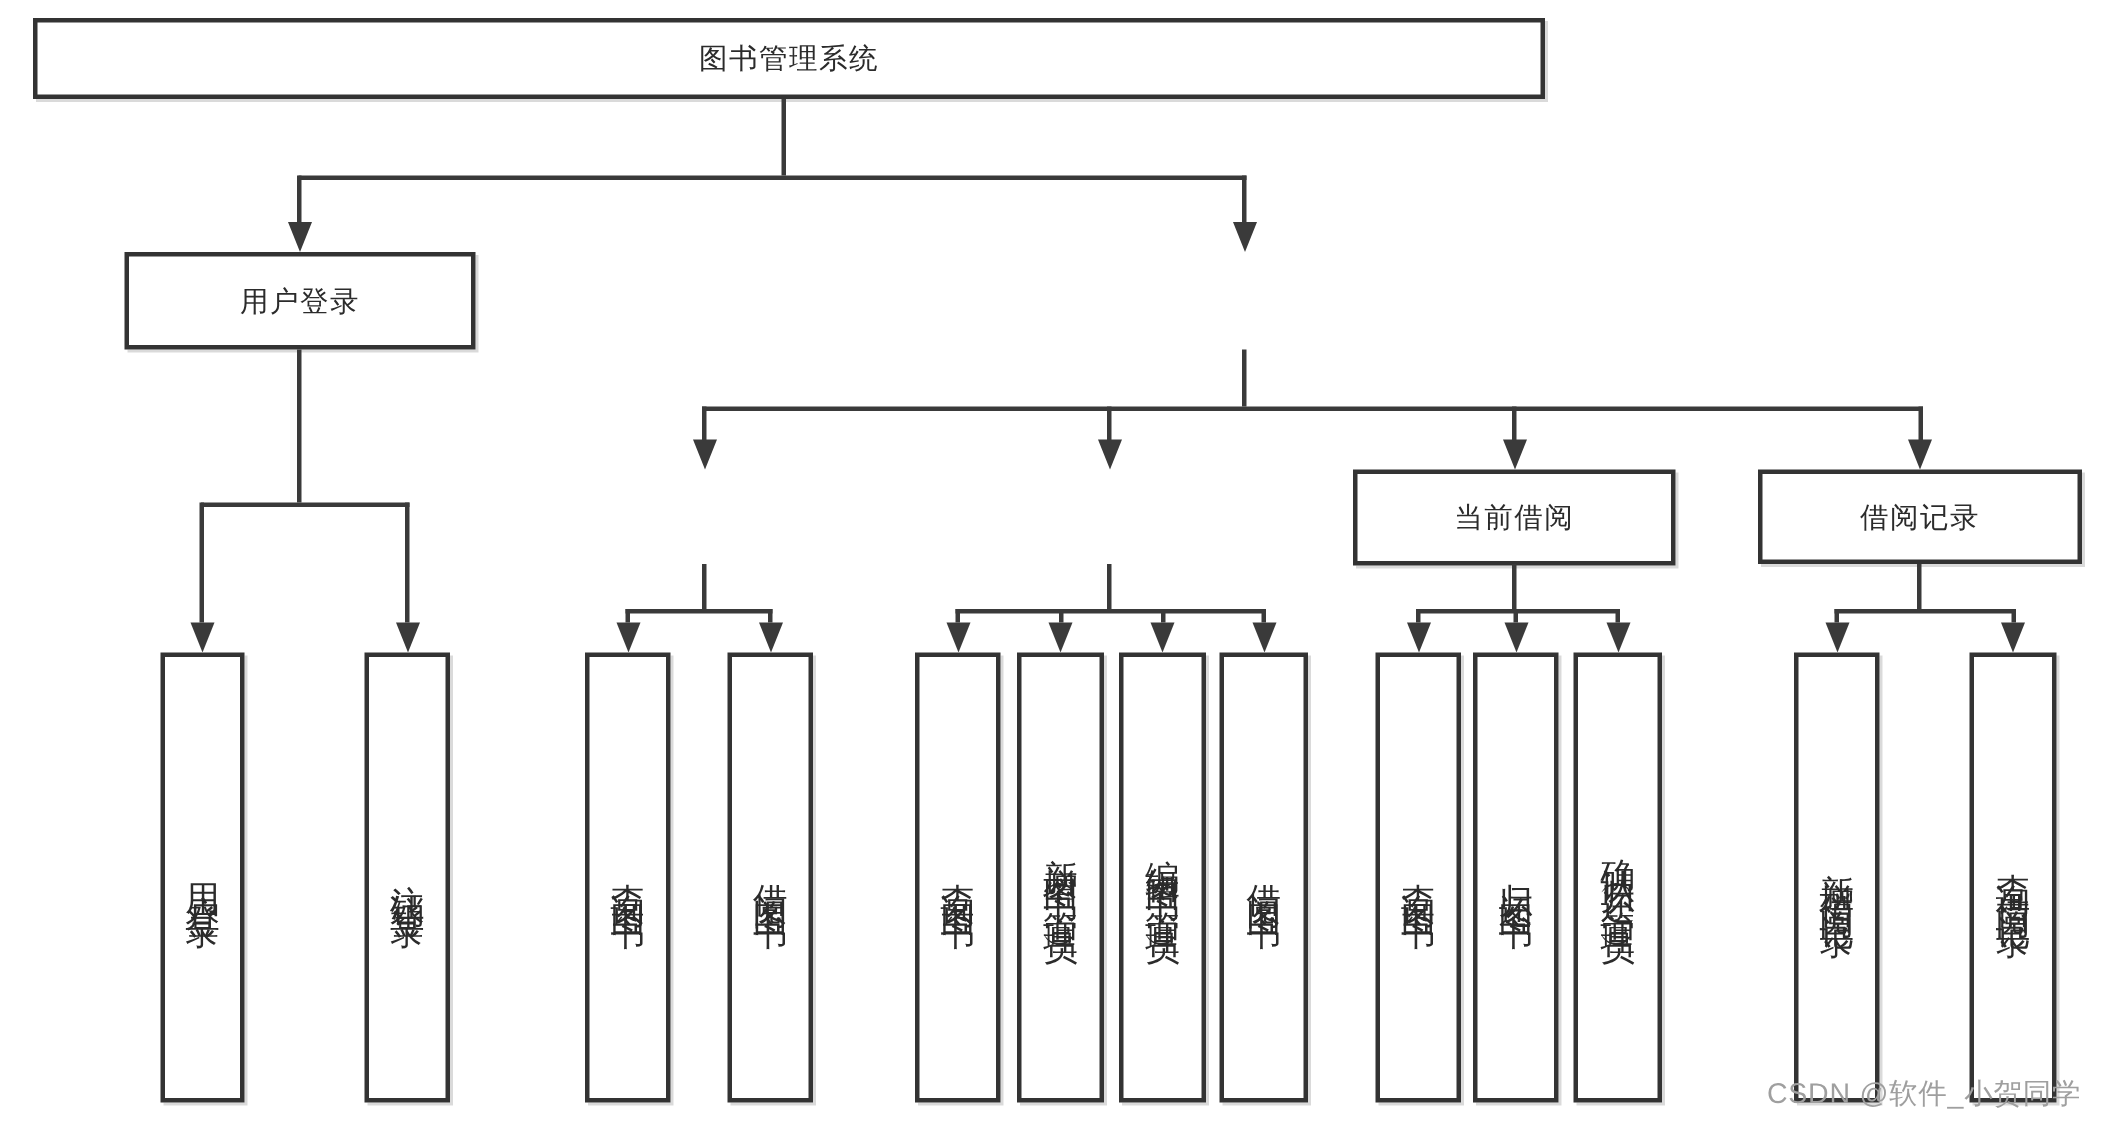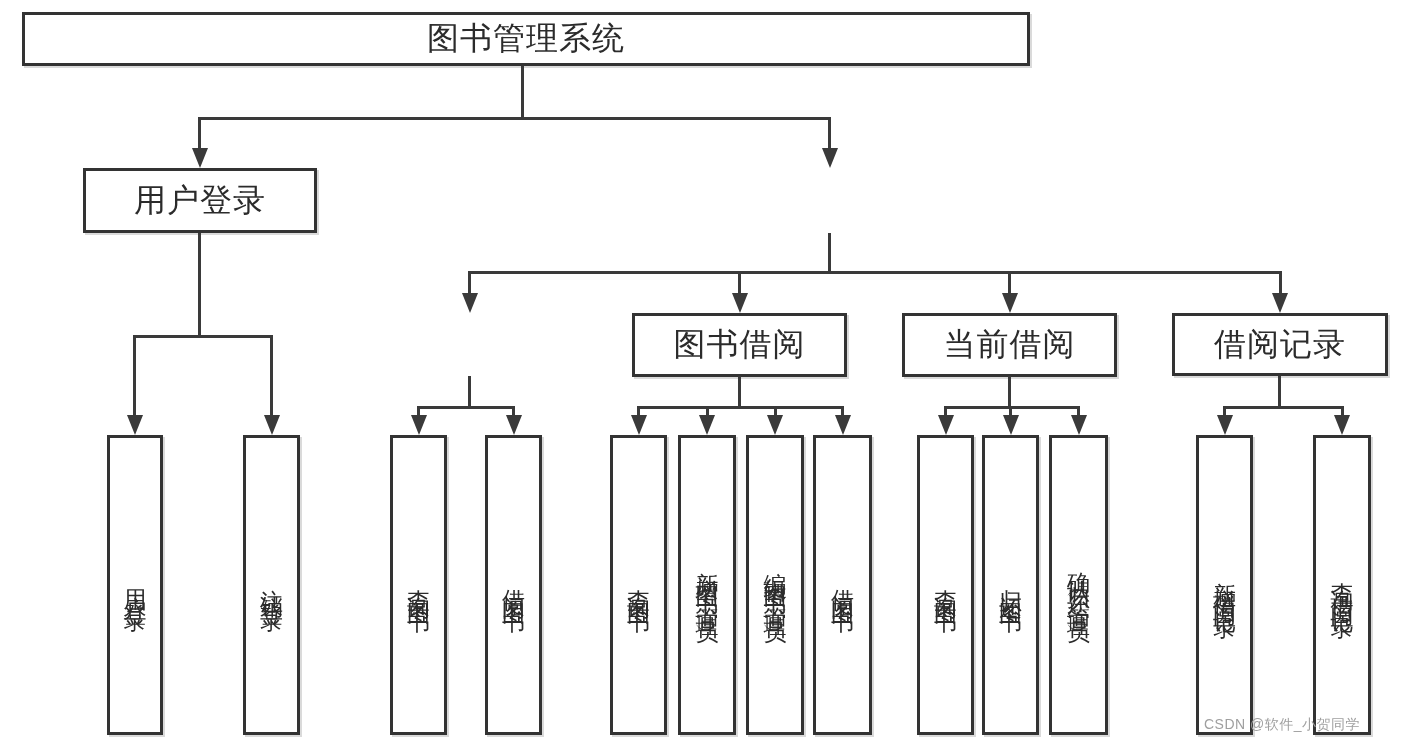--- a/index.html
+++ b/index.html
@@ -5,28 +5,28 @@
   html,body{margin:0;padding:0;background:#ffffff;}
   #canvas{
     position:relative;width:1405px;height:747px;background:#ffffff;overflow:hidden;
     font-family:"Liberation Sans","DejaVu Sans",sans-serif;color:#2b2b2b;
   }
   .node{
     position:absolute;background:#fff;border:3px solid #333333;box-sizing:border-box;
     display:flex;align-items:center;justify-content:center;
     box-shadow:2px 2px 0 rgba(150,150,150,0.35);
   }
-  .h{font-size:32px;letter-spacing:1px;white-space:nowrap;}
+  .h{font-size:19px;letter-spacing:1px;white-space:nowrap;}
   .v{font-size:23px;}
   .vt{writing-mode:vertical-rl;text-orientation:mixed;letter-spacing:7px;line-height:1;}
   .line{position:absolute;background:#3a3a3a;}
   .arrow{position:absolute;width:0;height:0;
     border-left:8px solid transparent;border-right:8px solid transparent;
     border-top:20px solid #3a3a3a;}
-  .watermark{position:absolute;left:1204px;top:716px;font-size:14px;
+  .watermark{position:absolute;left:1178px;top:716px;font-size:19px;
     color:#9f9f9f;letter-spacing:0.5px;white-space:nowrap;}
 </style>
 </head>
 <body>
 
 <div id="canvas">
 
   <div class="node h" style="left:22px;top:12px;width:1008px;height:54px">图书管理系统</div>
 
   <div class="line" style="left:521px;top:66px;width:3px;height:51px"></div>
@@ -49,21 +49,20 @@
   <div class="line" style="left:468px;top:271px;width:814px;height:3px"></div>
   <div class="line" style="left:468px;top:271px;width:3px;height:24px"></div>
   <div class="arrow" style="left:462px;top:293px"></div>
   <div class="line" style="left:738px;top:271px;width:3px;height:24px"></div>
   <div class="arrow" style="left:732px;top:293px"></div>
   <div class="line" style="left:1008px;top:271px;width:3px;height:24px"></div>
   <div class="arrow" style="left:1002px;top:293px"></div>
   <div class="line" style="left:1279px;top:271px;width:3px;height:24px"></div>
   <div class="arrow" style="left:1272px;top:293px"></div>
 
-  <div class="node h" style="left:632px;top:313px;width:215px;height:64px">图书借阅</div>
   <div class="node h" style="left:1172px;top:313px;width:216px;height:63px">借阅记录</div>
   <div class="node h" style="left:902px;top:313px;width:215px;height:64px">当前借阅</div>
 
   <div class="line" style="left:468px;top:376px;width:3px;height:30px"></div>
   <div class="line" style="left:417px;top:406px;width:98px;height:3px"></div>
   <div class="line" style="left:417px;top:406px;width:3px;height:9px"></div>
   <div class="arrow" style="left:411px;top:415px"></div>
   <div class="line" style="left:512px;top:406px;width:3px;height:9px"></div>
   <div class="arrow" style="left:506px;top:415px"></div>
 

